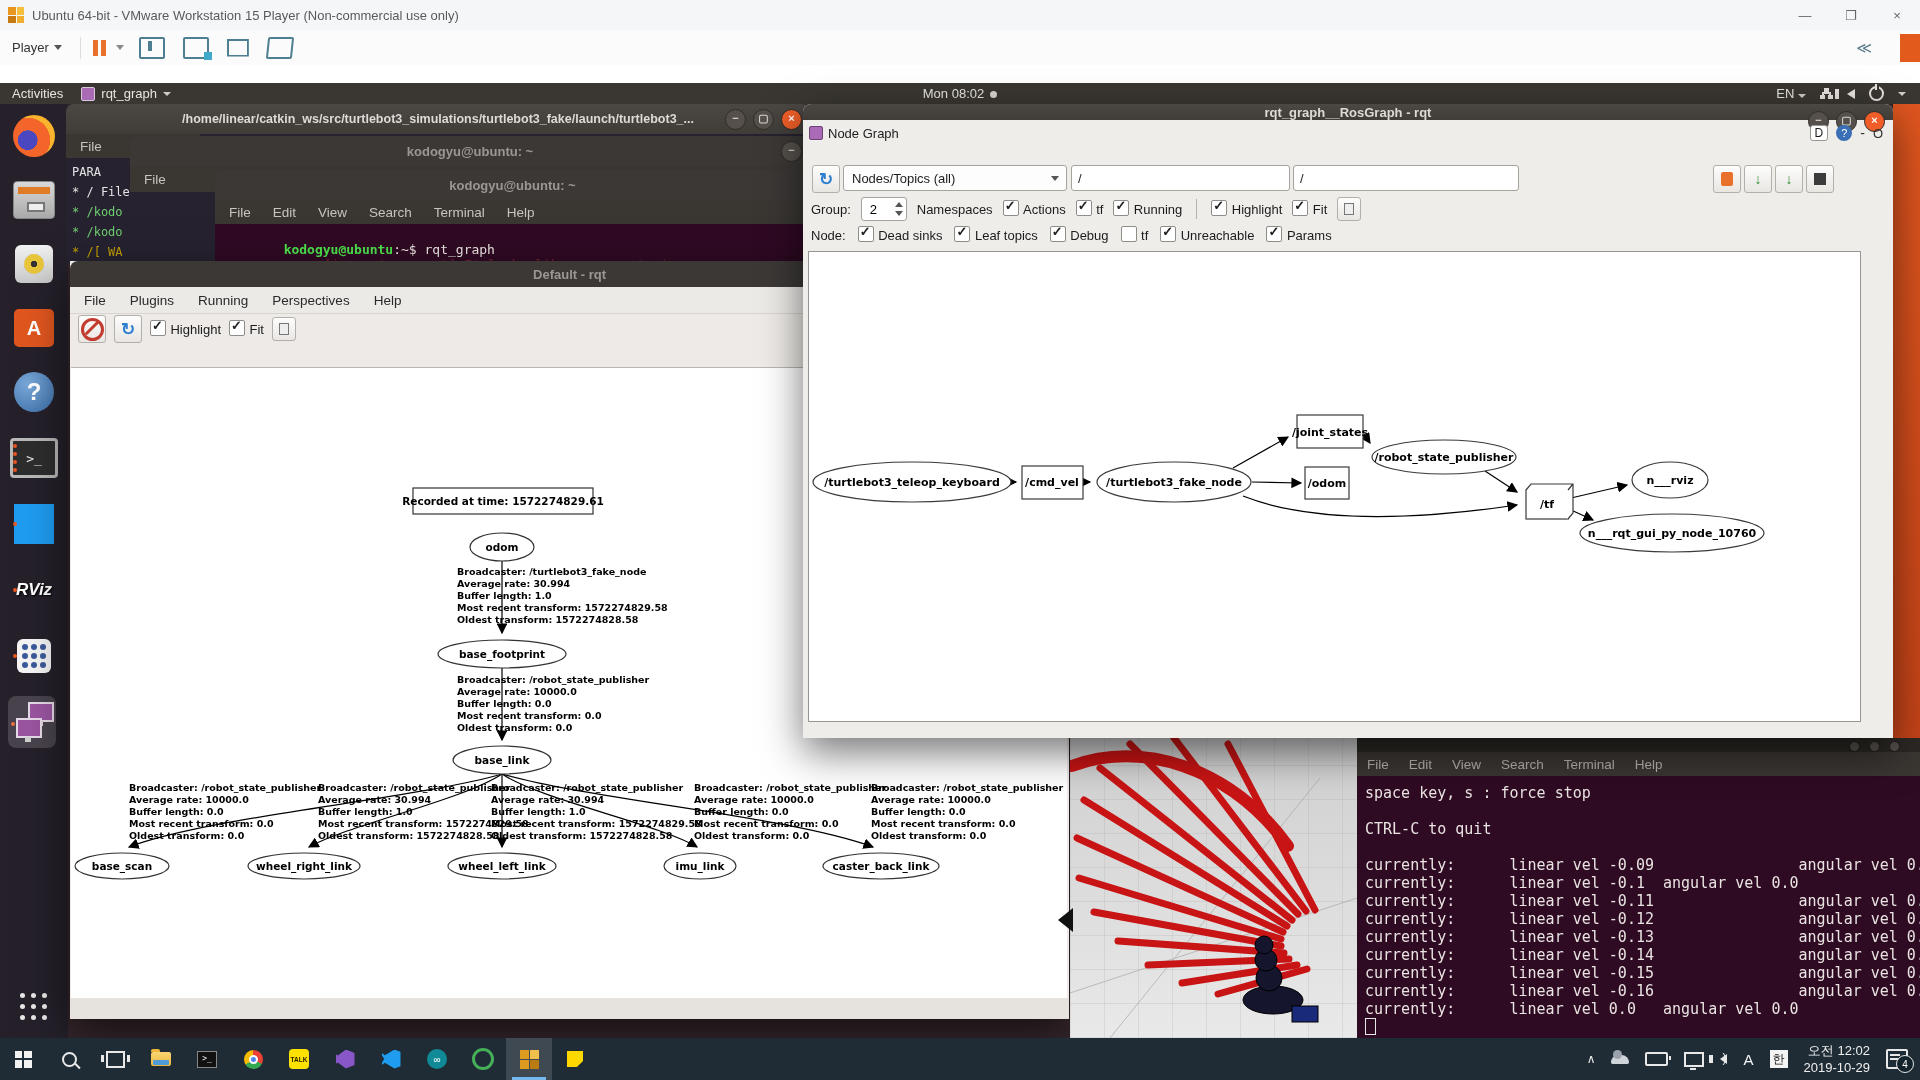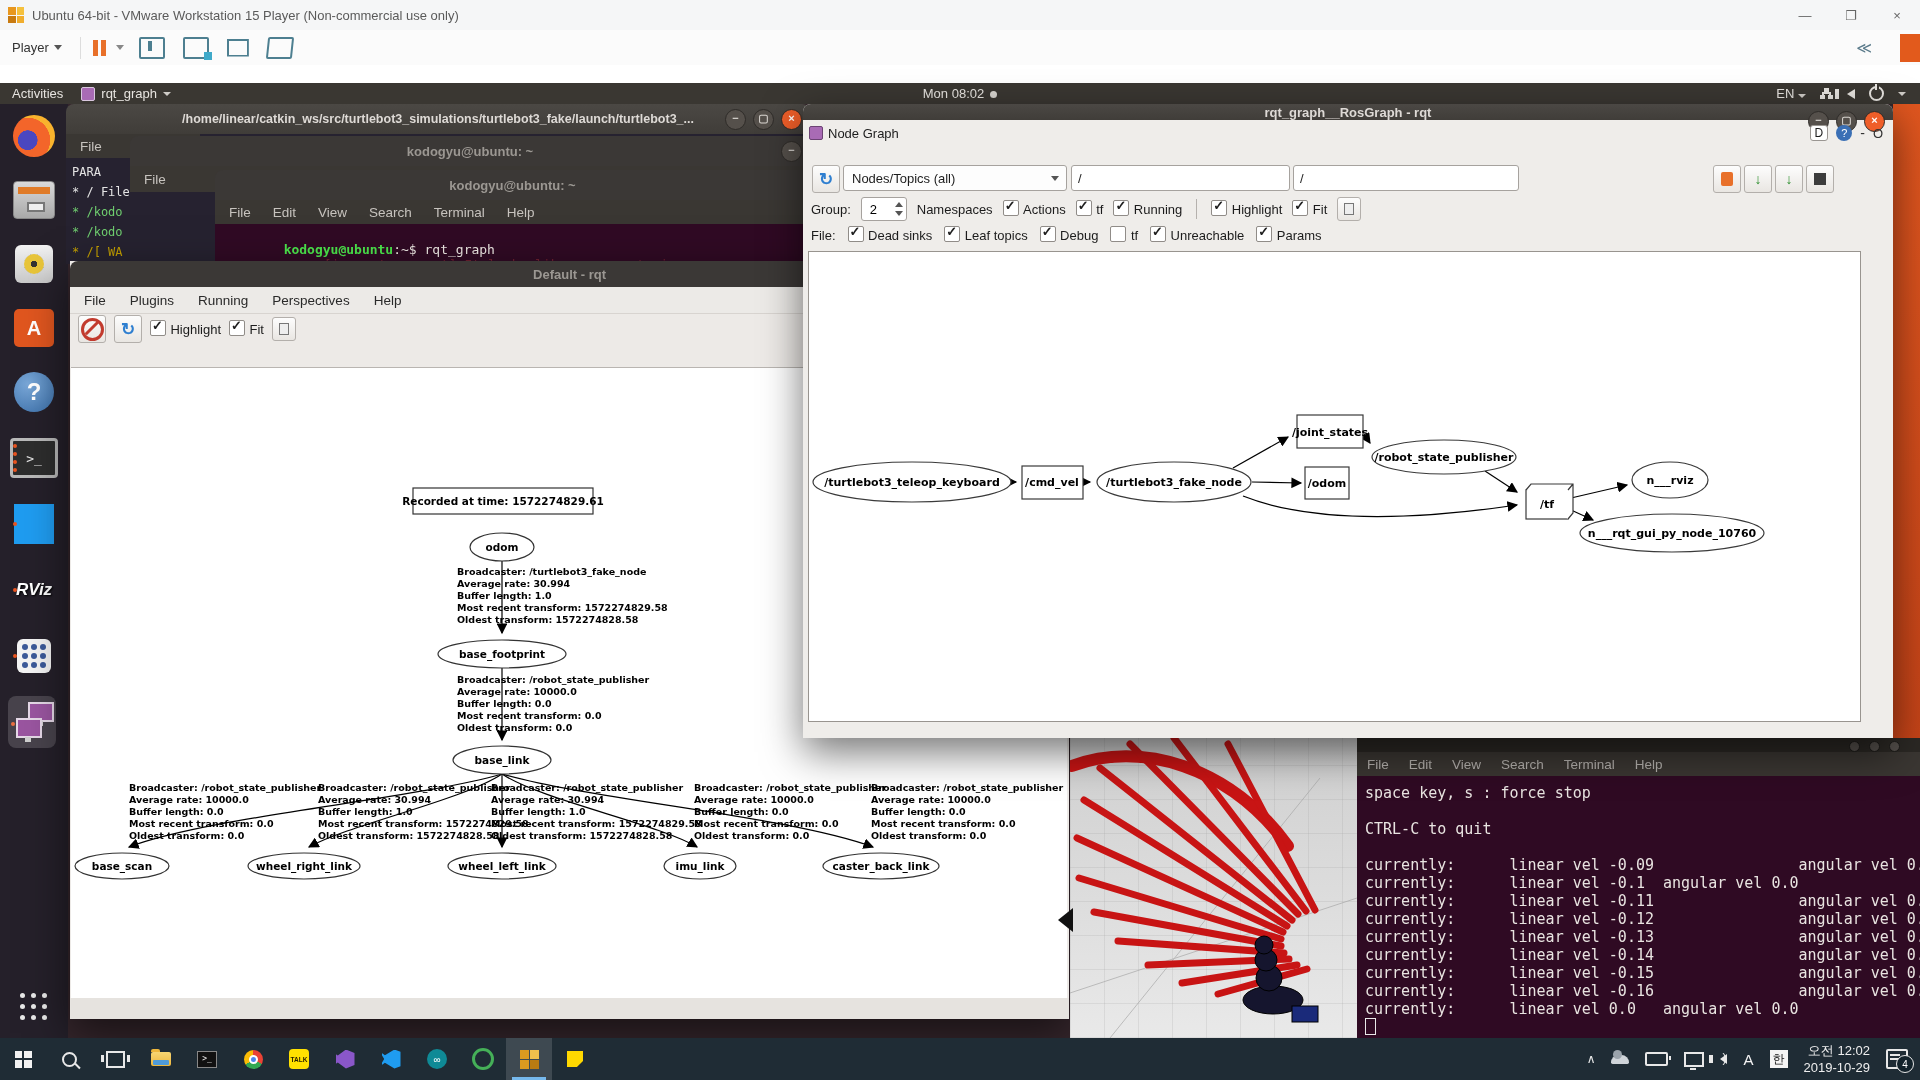--- a/index.html
+++ b/index.html
@@ -590,21 +590,21 @@
       <span><span class="cb on"></span> <span class="lbl">Running</span></span>
       <span class="vsep"></span>
       <span><span class="cb on"></span> <span class="lbl">Highlight</span></span>
       <span><span class="cb on"></span> <span class="lbl">Fit</span></span>
       <span class="btn minibtn">
           <i></i>
         </span>
     </div>
 
     <div style="position:absolute;left:8px;top:118px;height:26px;display:flex;align-items:center;gap:12px;">
-      <span class="lbl">File:</span>
+      <span class="lbl">Node:</span>
       <span><span class="cb on"></span> <span class="lbl">Dead sinks</span></span>
       <span><span class="cb on"></span> <span class="lbl">Leaf topics</span></span>
       <span><span class="cb on"></span> <span class="lbl">Debug</span></span>
       <span><span class="cb"></span> <span class="lbl">tf</span></span>
       <span><span class="cb on"></span> <span class="lbl">Unreachable</span></span>
       <span><span class="cb on"></span> <span class="lbl">Params</span></span>
     </div>
 
     <div style="position:absolute;left:5px;top:147px;width:1051px;height:469px;background:#fff;border:1px solid #98948f;overflow:hidden;">
       <svg width="1051" height="469" viewBox="0 0 1051 469">

